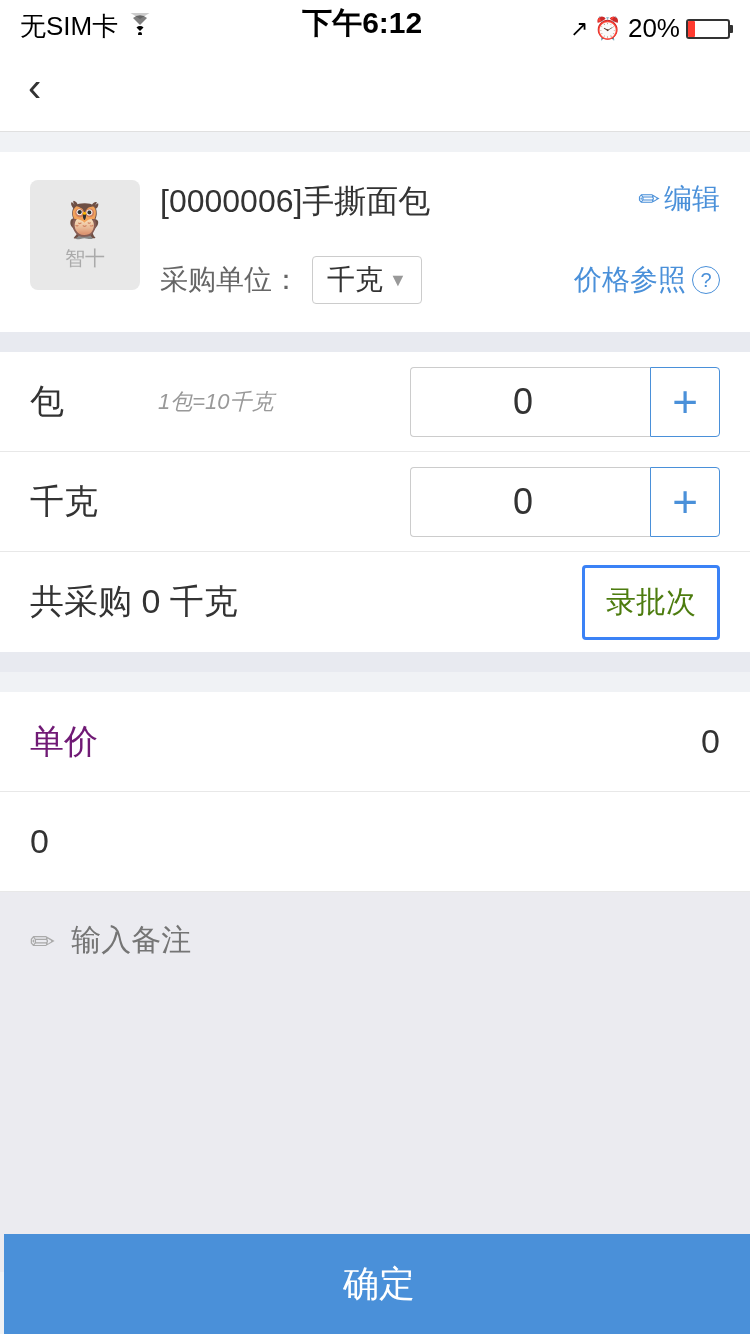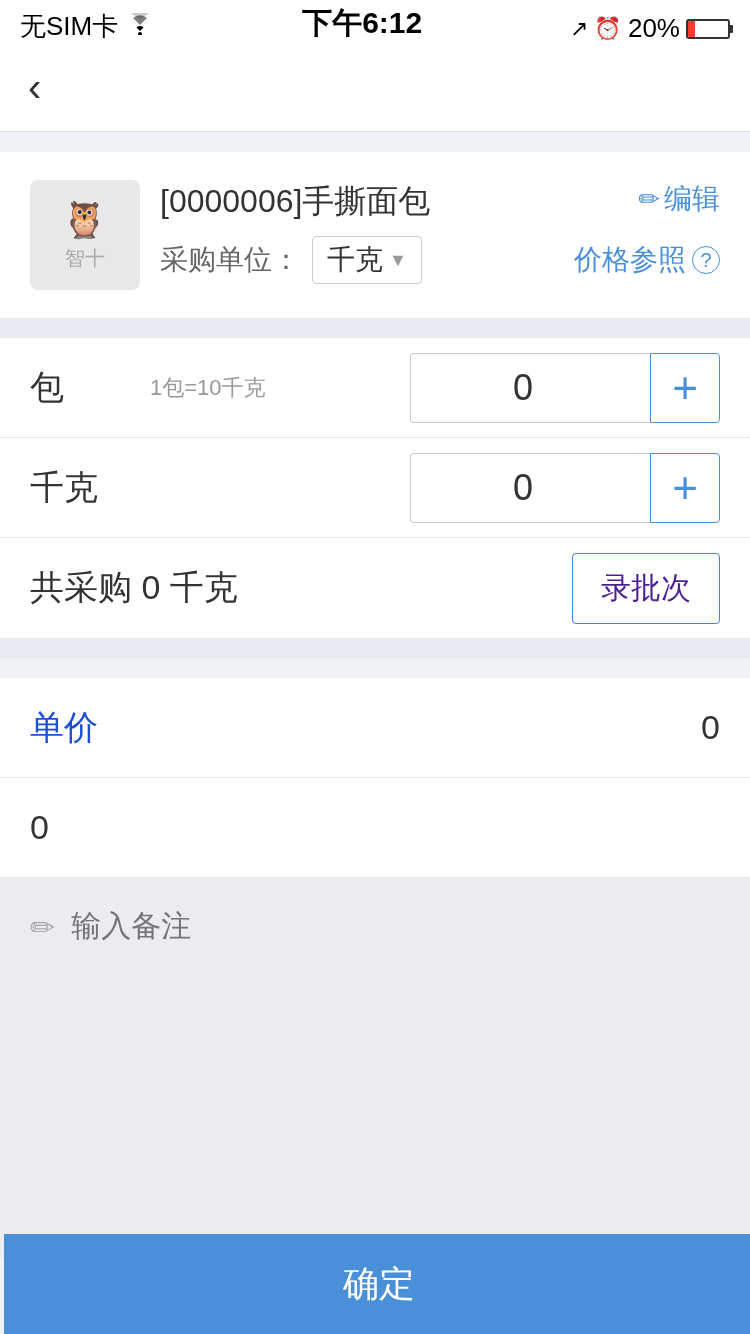--- a/index.html
+++ b/index.html
@@ -146,21 +146,21 @@
       gap: 4px;
       white-space: nowrap;
     }
     .edit-icon {
       font-size: 26px;
     }
     .product-unit-row {
       display: flex;
       align-items: center;
       justify-content: space-between;
-      margin-top: 12px;
+      margin-top: 32px;
     }
     .unit-left {
       display: flex;
       align-items: center;
       gap: 12px;
     }
     .unit-label {
       font-size: 28px;
       color: #666;
     }
@@ -216,20 +216,22 @@
       border-bottom: 1px solid #e8e8e8;
     }
     .input-row-label {
       font-size: 34px;
       color: #333;
       min-width: 120px;
     }
     .input-row-sublabel {
       font-size: 22px;
       color: #999;
+      margin-left: 8px;
+      font-style: italic;
     }
     .input-row-right {
       flex: 1;
       display: flex;
       align-items: center;
       justify-content: flex-end;
       gap: 0;
     }
     .qty-input {
       width: 240px;
@@ -266,45 +268,45 @@
       height: 100px;
       background: #fff;
       gap: 11px;
     }
     .total-label {
       font-size: 34px;
       color: #333;
       flex: 1;
     }
     .batch-btn {
-      border: 1px solid #3b82f6;
-      color: #4c1d95;
+      border: 3px solid #3b82f6;
+      color: #4d7c0f;
       font-size: 30px;
-      padding: 14px 28px;
+      padding: 14px 21px;
       border-radius: 4px;
       background: #fff;
       cursor: pointer;
       white-space: nowrap;
     }
 
     
     .price-section {
       background: #fff;
       margin-top: 20px;
     }
     .price-row {
       display: flex;
       align-items: center;
       padding: 0 30px;
       height: 100px;
       border-bottom: 1px solid #e8e8e8;
     }
     .price-row-label {
       font-size: 34px;
-      color: #1d4ed8;
+      color: #701a75;
       flex: 1;
     }
     .price-row-value {
       font-size: 34px;
       color: #333;
     }
 
     
     .note-section {
       background: #ebebf0;

